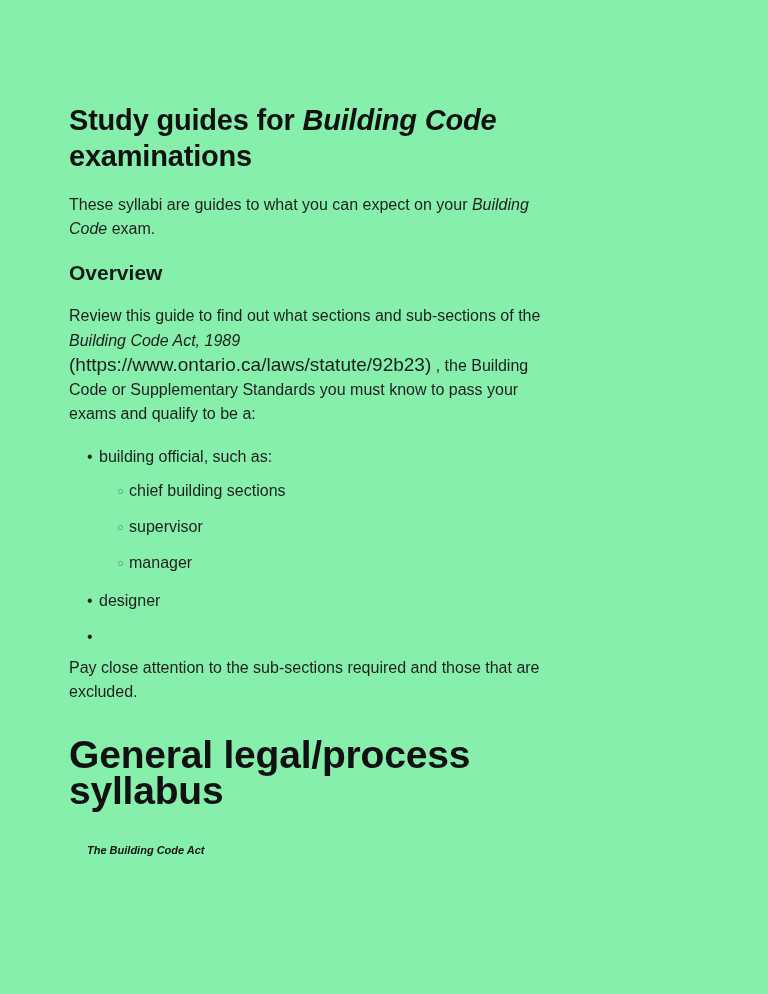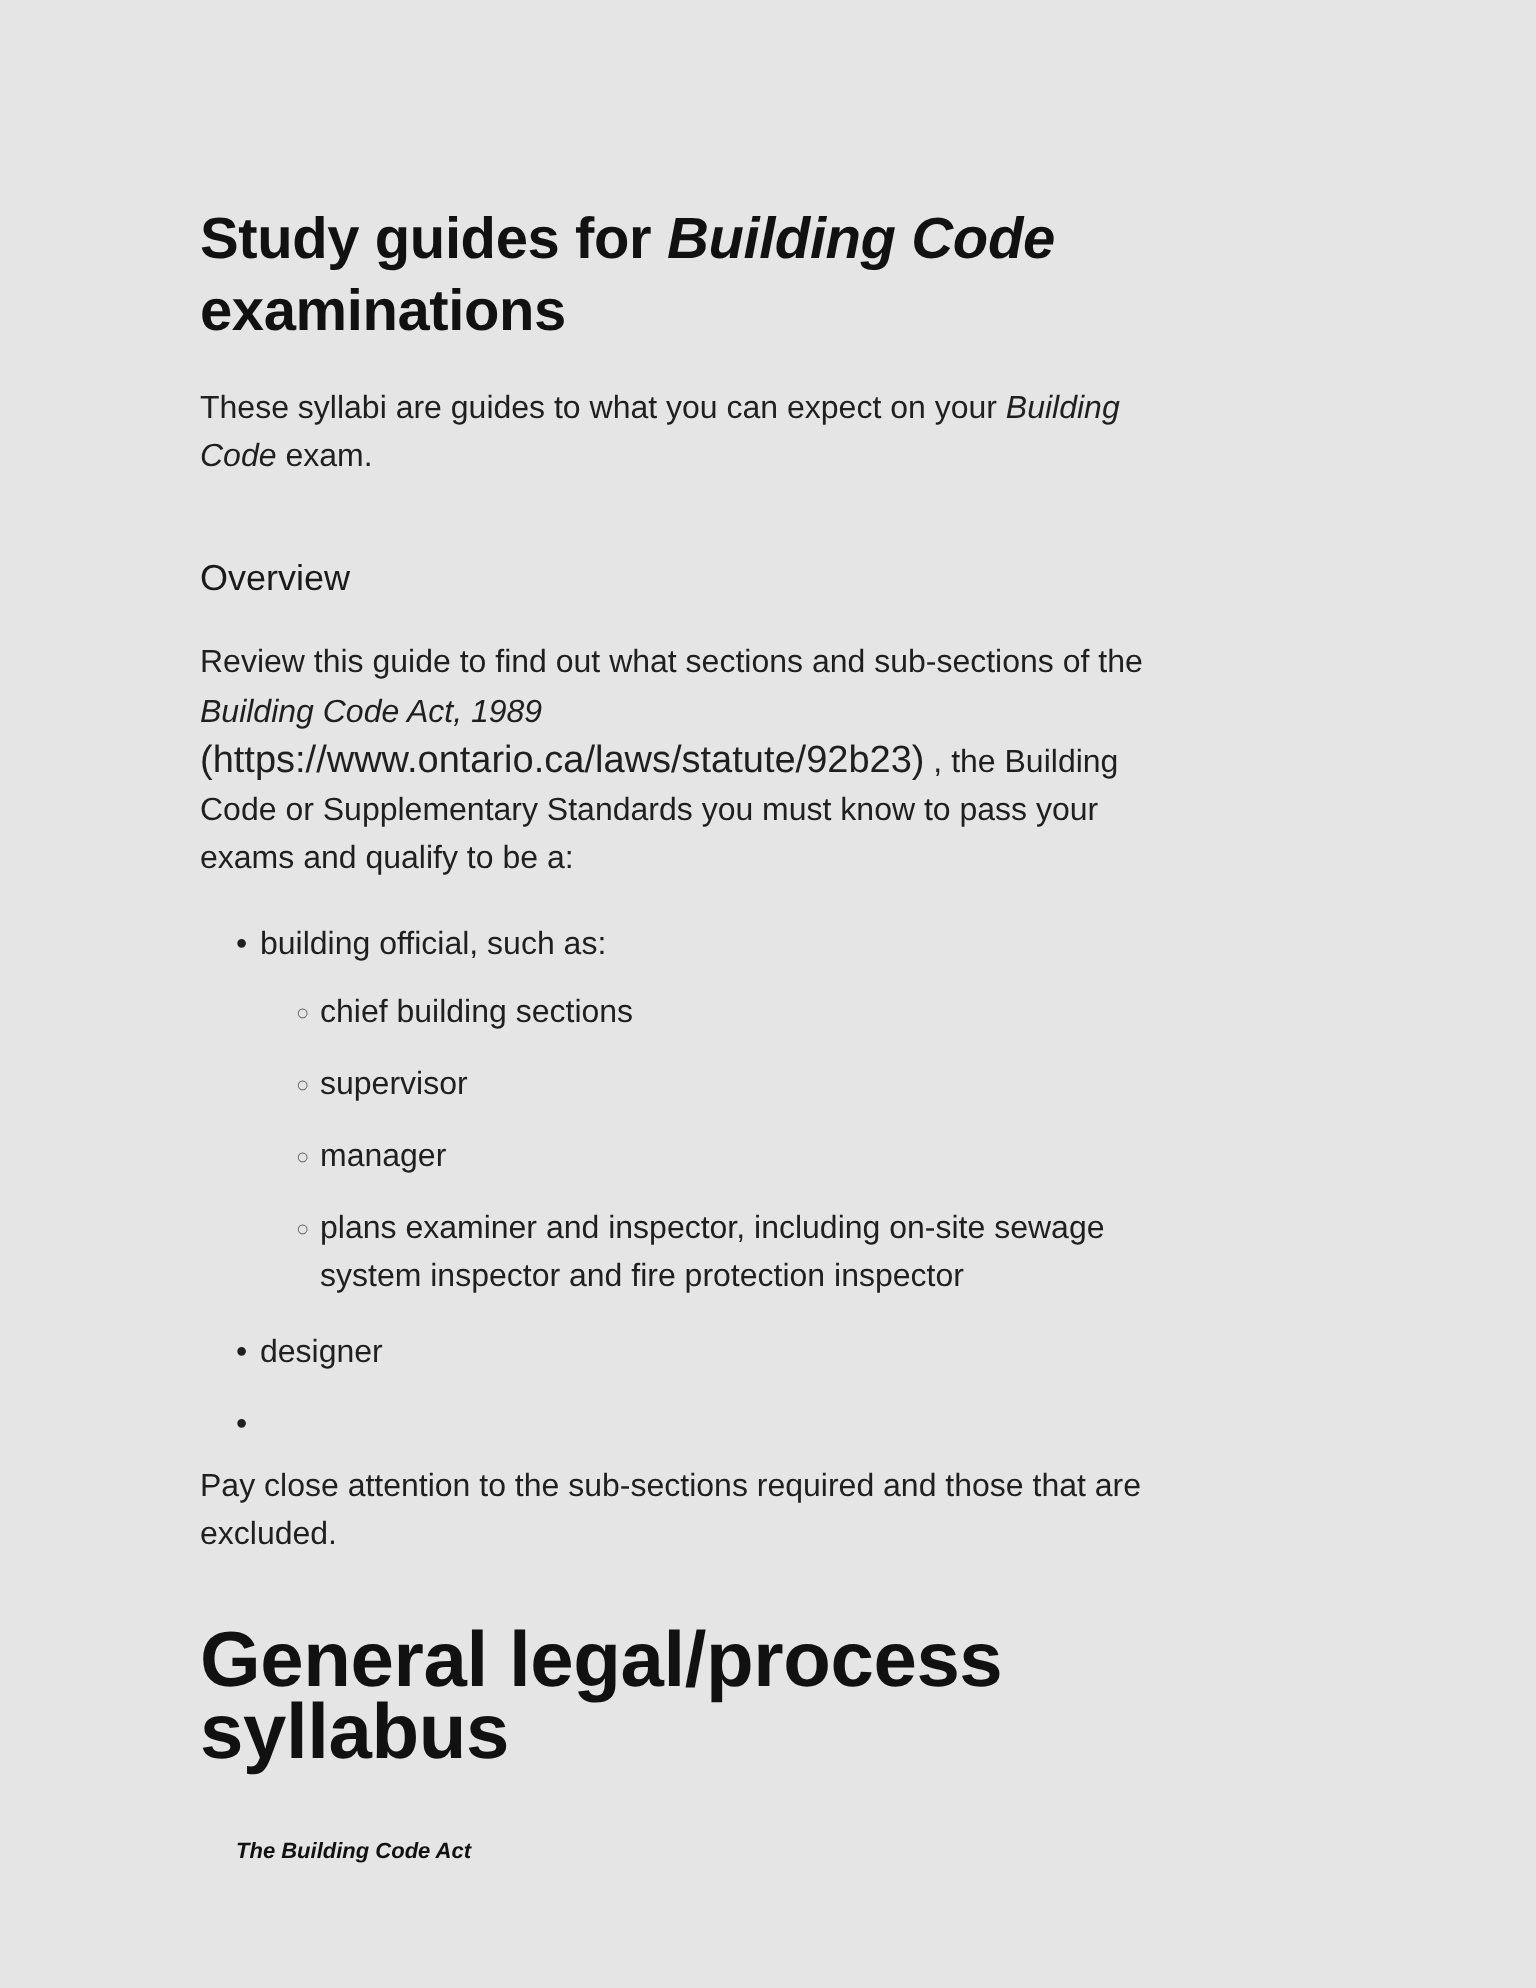--- a/index.html
+++ b/index.html
@@ -13,22 +13,22 @@
     height: 994px;
     overflow: hidden;
     font-family: "Liberation Sans", sans-serif;
     color: #1a1a1a;
     -webkit-font-smoothing: antialiased;
   }
   .page {
     box-sizing: border-box;
     width: 768px;
     height: 994px;
-    padding: 102px 146px 0 100px;
-    background: #e5e5e5;
+    padding: 102px 146px 0 69px;
+    background: #86efac;
   }
   .content {
     width: 486px;
   }
 
   
   h1.doc-title {
     margin: 0;
     font-size: 29px;
     line-height: 36px;
@@ -41,24 +41,24 @@
   }
   h2.section-heading {
     margin: 33px 0 0 0;
     font-size: 39px;
     line-height: 36px;
     font-weight: 700;
     letter-spacing: -0.2px;
     color: #111111;
   }
   h3.sub-heading {
-    margin: 36px 0 0 0;
-    font-size: 18px;
+    margin: 20px 0 0 0;
+    font-size: 21px;
     line-height: 24px;
-    font-weight: 400;
+    font-weight: 700;
     color: #1a1a1a;
   }
   h4.italic-heading {
     margin: 30px 0 0 18px;
     font-size: 11px;
     line-height: 22px;
     font-weight: 700;
     font-style: italic;
     color: #111111;
   }
@@ -156,21 +156,20 @@
           <li>
             <span class="marker-circle">○</span>
             <span>supervisor</span>
           </li>
           <li>
             <span class="marker-circle">○</span>
             <span>manager</span>
           </li>
           <li>
             <span class="marker-circle">○</span>
-            <span>plans examiner and inspector, including on-site sewage system inspector and fire protection inspector</span>
           </li>
         </ul>
       </li>
       <li>
         <span class="marker-disc">•</span>
         <span>designer</span>
       </li>
       <li>
         <span class="marker-disc">•</span>
       </li>

